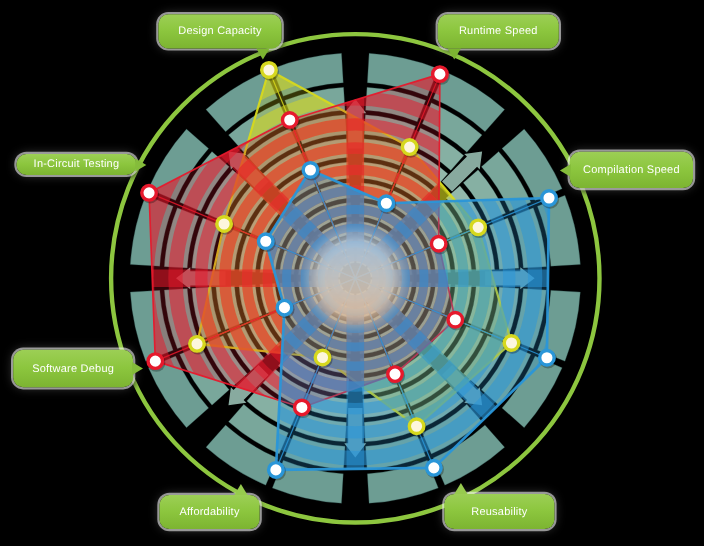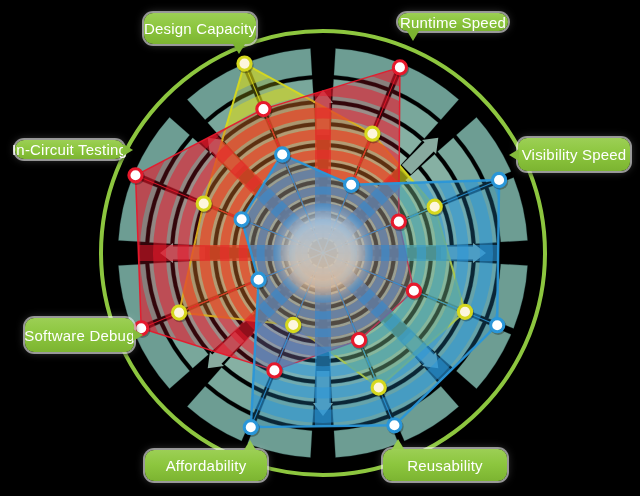--- a/index.html
+++ b/index.html
@@ -4,21 +4,21 @@
 <style>
   html,body{margin:0;padding:0;background:#000;}
   #stage{
     position:relative;width:640px;height:496px;background:#000;
     font-family:"Liberation Sans",sans-serif;overflow:hidden;
   }
   #chart{position:absolute;left:0;top:0;}
   .callout{
     position:absolute;display:flex;align-items:center;justify-content:center;
     background:linear-gradient(180deg,#9ccf55 0%,#8cc63e 48%,#7cb431 100%);
-    color:#fff;font-size:15px;letter-spacing:.2px;border-radius:9px;
+    color:#fff;font-size:10px;letter-spacing:.2px;border-radius:9px;
     box-shadow:0 0 0 2px rgba(255,255,255,.55),0 0 10px rgba(255,255,255,.28),2px 3px 5px rgba(0,0,0,.6);
     z-index:5;white-space:nowrap;text-align:right;
   }
   .callout::after{content:"";position:absolute;width:0;height:0;border:solid transparent;}
   .tail-br::after{top:99%;right:11px;border-width:10px 6px 0 6px;border-top-color:#7cb431;}
   .tail-bl::after{top:99%;left:9px;border-width:10px 6px 0 6px;border-top-color:#7cb431;}
   .tail-r::after{left:99%;top:50%;margin-top:-6px;border-width:6px 0 6px 10px;border-left-color:#85bc3b;}
   .tail-l::after{right:99%;top:50%;margin-top:-6px;border-width:6px 10px 6px 0;border-right-color:#85bc3b;}
   .tail-tr::after{bottom:99%;right:11px;border-width:0 6px 10px 6px;border-bottom-color:#97cb4e;}
   .tail-tl::after{bottom:99%;left:9px;border-width:0 6px 10px 6px;border-bottom-color:#97cb4e;}
@@ -401,19 +401,19 @@
         <circle cx="259.6" cy="281.2" r="8.2" fill="rgba(0,0,0,.28)"></circle>
         <circle cx="258.6" cy="279.7" r="6.6" fill="#ffffff" stroke="#2a96d8" stroke-width="3.1"></circle>
       </g>
       <g>
         <circle cx="242.6" cy="220.8" r="8.2" fill="rgba(0,0,0,.28)"></circle>
         <circle cx="241.6" cy="219.3" r="6.6" fill="#ffffff" stroke="#2a96d8" stroke-width="3.1"></circle>
       </g>
     </svg>
 
   <div class="callout tail-br" style="left:144px;top:13px;width:112px;height:31px">Design Capacity</div>
-  <div class="callout tail-bl" style="left:398px;top:13px;width:110px;height:18px">Runtime Speed</div>
-  <div class="callout tail-l" style="left:518px;top:138px;width:112px;height:33px">Visibility Speed</div>
-  <div class="callout tail-tl" style="left:383px;top:449px;width:124px;height:32px">Reusability</div>
-  <div class="callout tail-tr" style="left:145px;top:450px;width:122px;height:31px">Affordability</div>
-  <div class="callout tail-r" style="left:25px;top:318px;width:109px;height:34px">Software Debug</div>
+  <div class="callout tail-bl" style="left:398px;top:13px;width:110px;height:31px">Runtime Speed</div>
+  <div class="callout tail-l" style="left:518px;top:138px;width:112px;height:33px">Compilation Speed</div>
+  <div class="callout tail-tl" style="left:404px;top:449px;width:100px;height:32px">Reusability</div>
+  <div class="callout tail-tr" style="left:145px;top:450px;width:91px;height:31px">Affordability</div>
+  <div class="callout tail-r" style="left:12px;top:318px;width:109px;height:34px">Software Debug</div>
   <div class="callout tail-r" style="left:15px;top:140px;width:109px;height:19px">In-Circuit Testing</div>
 </div>
 
 </body></html>

